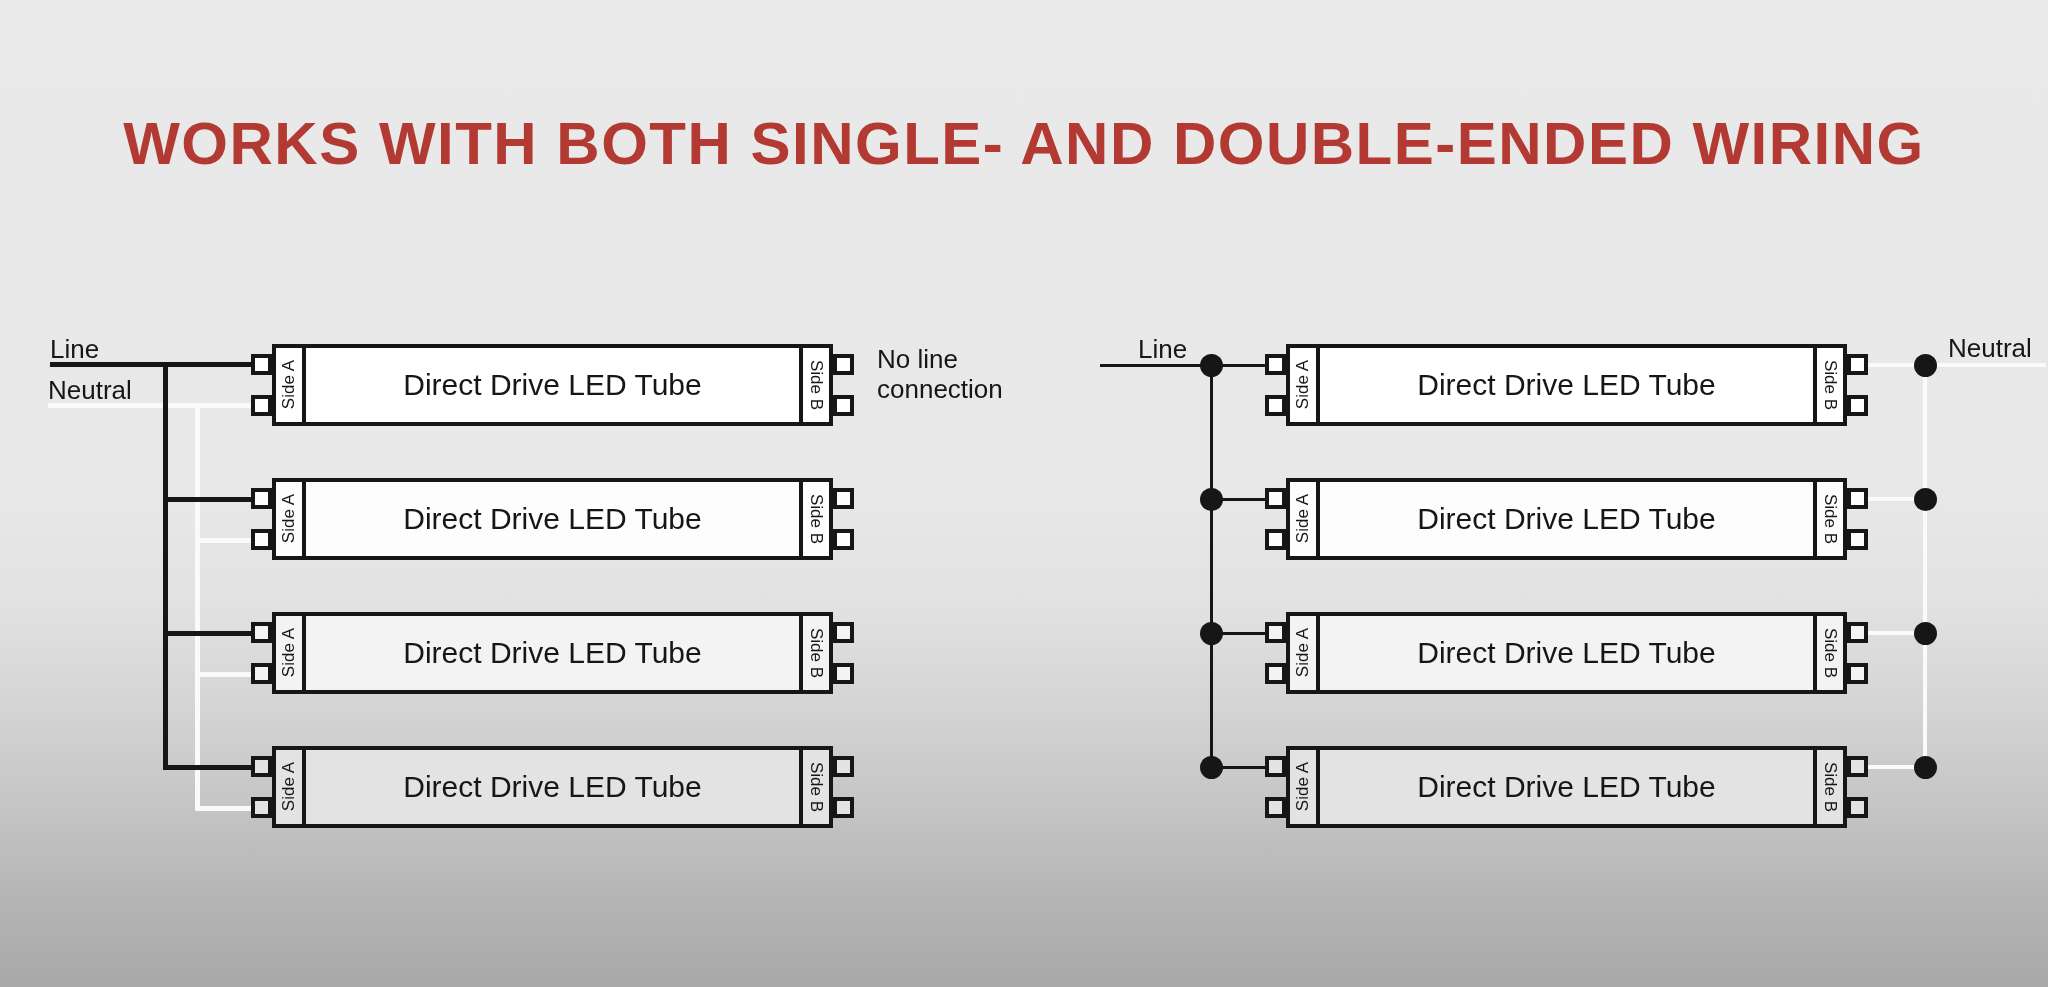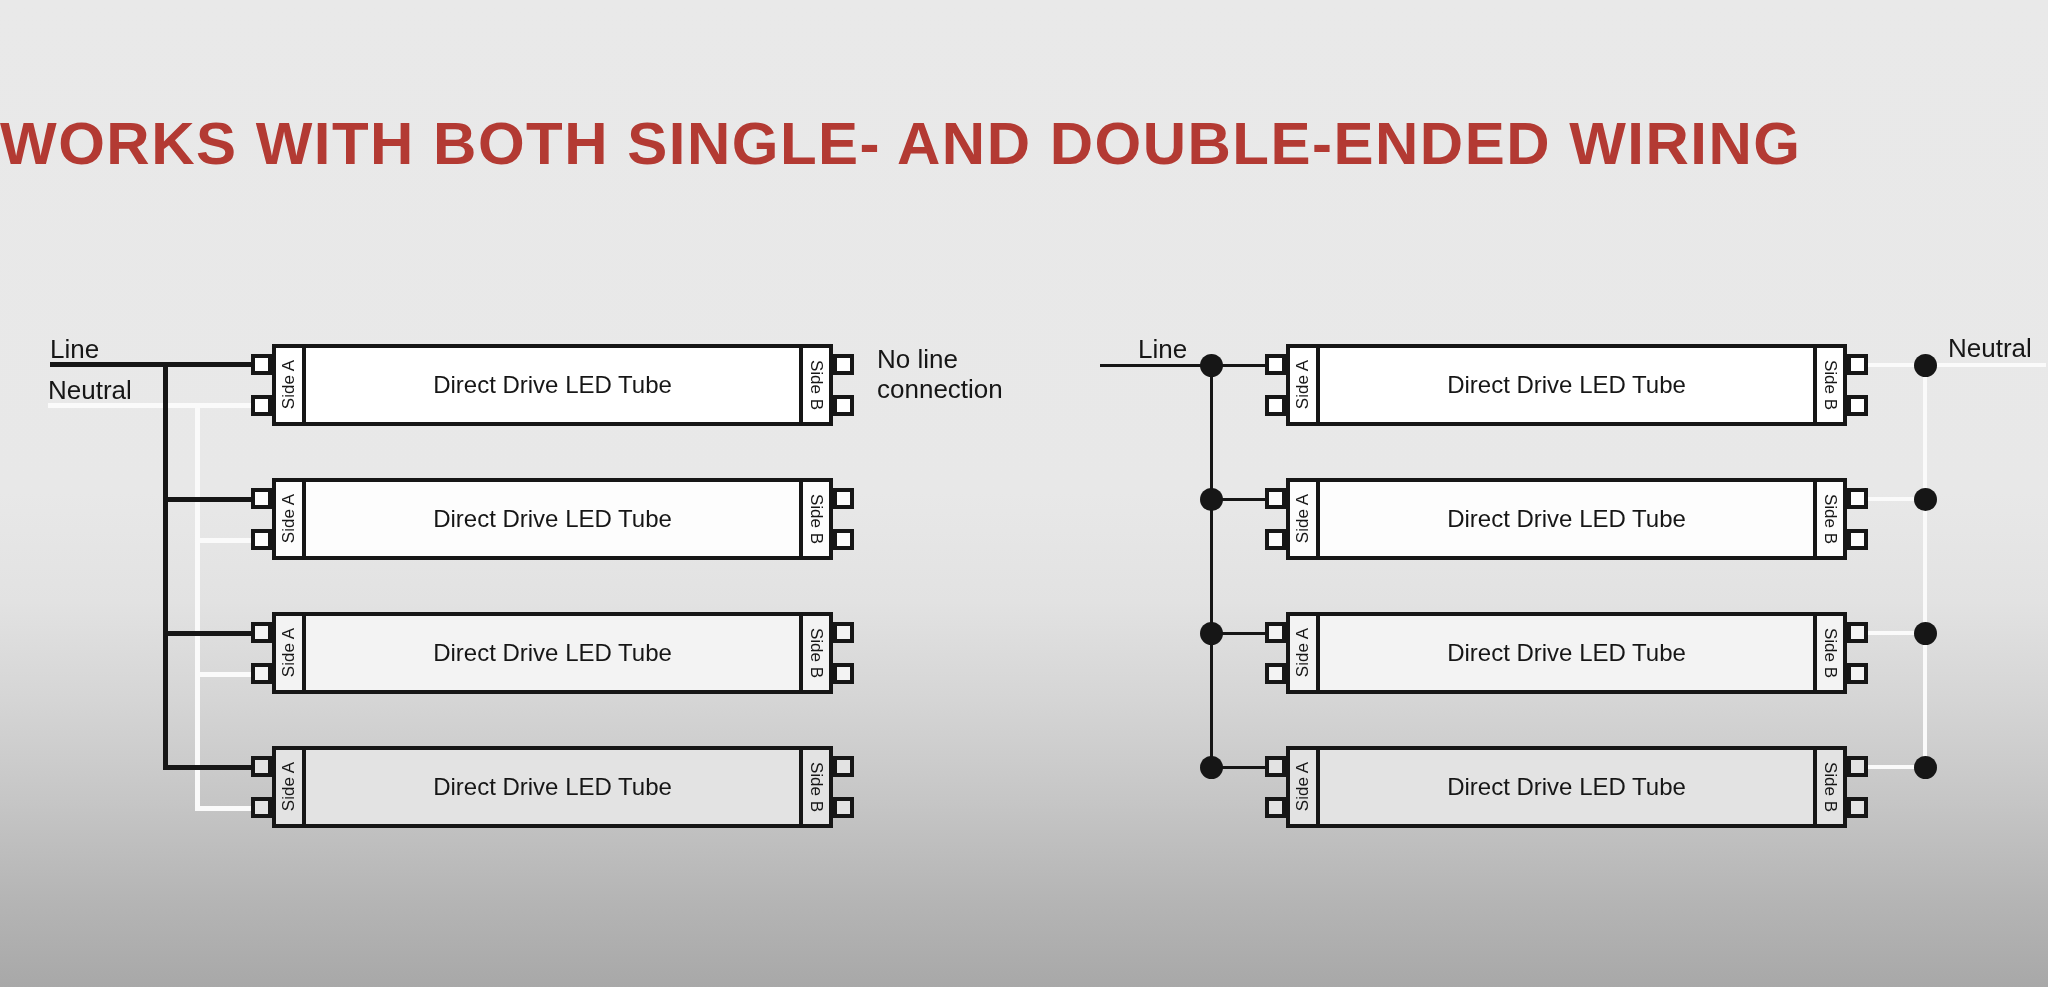--- a/index.html
+++ b/index.html
@@ -14,20 +14,21 @@
     background:linear-gradient(180deg,
       #e9e9e9 0%, #e8e8e8 50%, #e2e2e2 61%,
       #d5d5d5 71%, #c6c6c6 81%, #b5b5b5 91%, #a8a8a8 100%);
     color:#161616;
     position:relative;
   }
   .stage{position:absolute;inset:0;}
 
   .title{
     position:absolute;left:0;top:109px;width:100%;
+    text-align:center;
     font-size:60px;font-weight:700;letter-spacing:1.5px;
     color:var(--title-red);
     white-space:nowrap;
   }
 
   .wire{position:absolute;}
   .wire.black{background:var(--wire-black);}
   .wire.white{background:var(--wire-white);}
   .dot{
     position:absolute;width:23px;height:23px;border-radius:50%;
@@ -72,21 +73,21 @@
     width:30px;display:flex;align-items:center;justify-content:center;
     font-size:17px;color:#161616;overflow:hidden;
   }
   .side-a{border-right:4px solid var(--wire-black);}
   .side-b{border-left:4px solid var(--wire-black);}
   .side span{writing-mode:vertical-rl;white-space:nowrap;}
   .side-a span{transform:rotate(180deg);}
 
   .tube-body{
     flex:1;display:flex;align-items:center;justify-content:center;
-    font-size:24px;color:#161616;white-space:nowrap;
+    font-size:30px;color:#161616;white-space:nowrap;
   }
 </style>
 </head>
 <body>
 
 <div class="stage">
 
   <div class="title">WORKS WITH BOTH SINGLE- AND DOUBLE-ENDED WIRING</div>
 
   <div>

